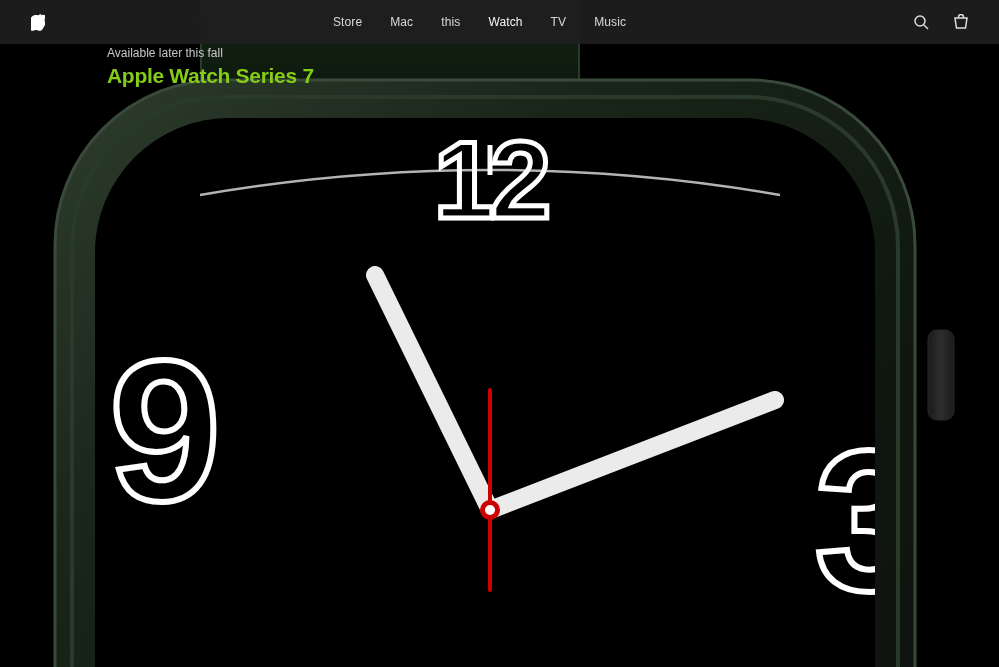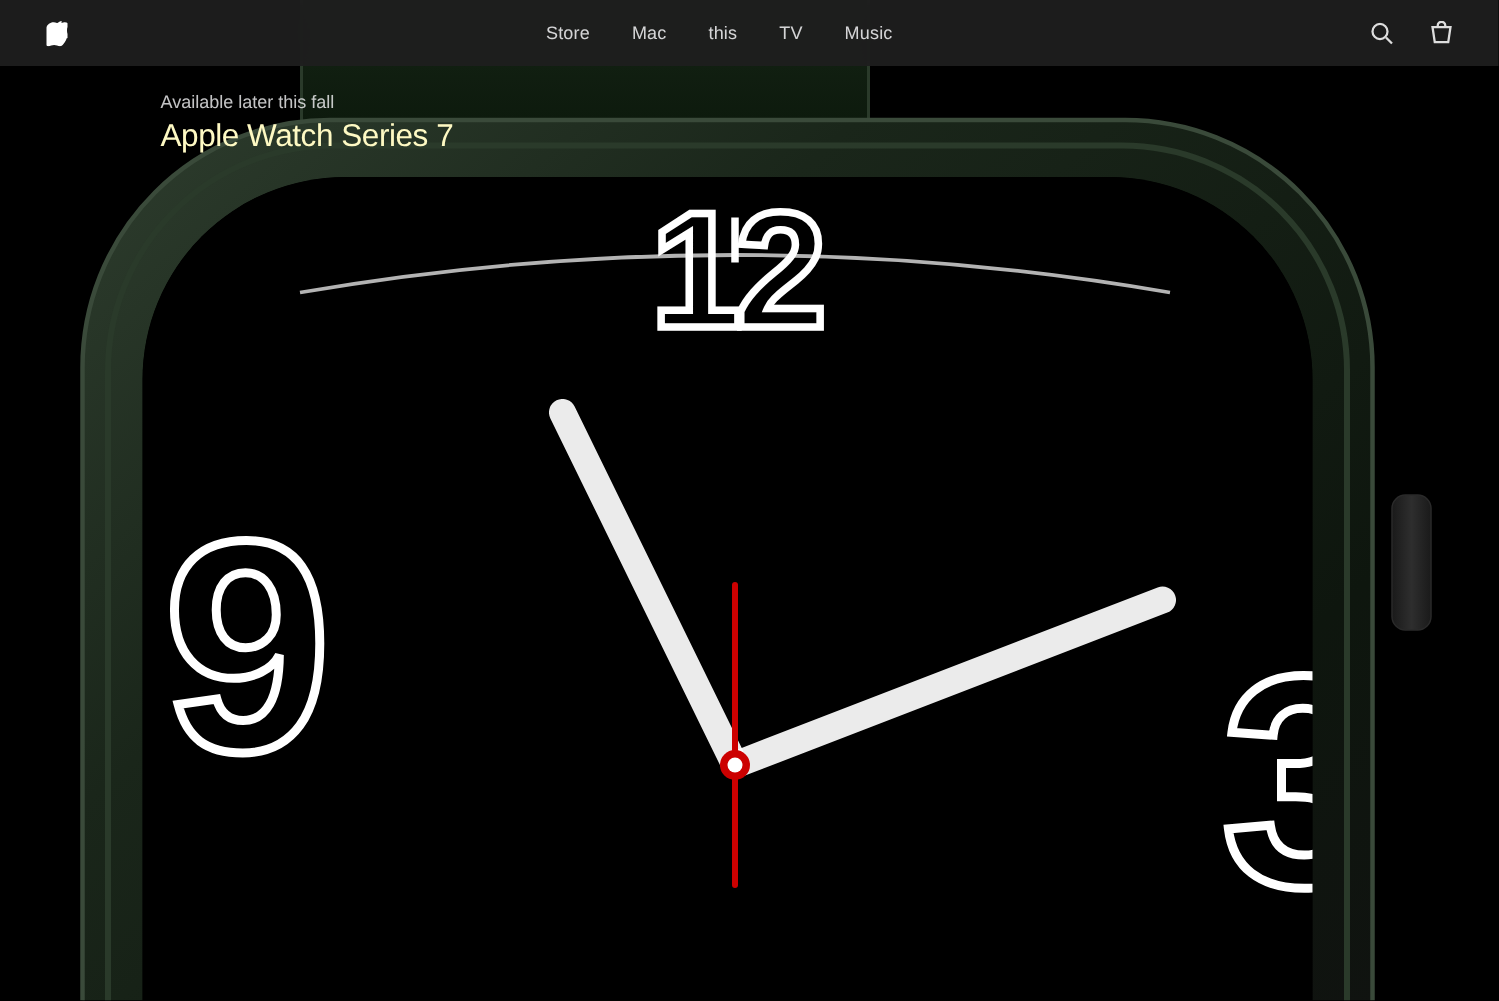--- a/index.html
+++ b/index.html
@@ -74,35 +74,35 @@
       top: 0; left: 0;
       width: 999px;
       height: 667px;
       background: #000;
       overflow: hidden;
     }
 
     
     #text-overlay {
       position: absolute;
-      top: 61px;
+      top: 46px;
       left: 107px;
       z-index: 50;
     }
     #available-text {
       color: #f5f5f7;
       font-size: 12px;
       font-weight: 400;
       opacity: 0.8;
       margin-bottom: 4px;
     }
     #product-title {
-      color: #fef9c3;
+      color: #84cc16;
       font-size: 21px;
-      font-weight: 400;
+      font-weight: 700;
       letter-spacing: -0.3px;
     }
 
     
     #band-top {
       position: absolute;
       top: -40px;
       left: 200px;
       width: 380px;
       height: 120px;
@@ -119,20 +119,21 @@
   <div class="nav-apple">
     <svg width="14" height="17" viewBox="0 0 14 17" fill="white">
       <path d="M13.47 11.52c-.29.9-.68 1.74-1.18 2.5-.62.93-1.13 1.57-1.52 1.93-.6.56-1.25.85-1.95.87-.5 0-1.1-.14-1.8-.43-.7-.28-1.34-.42-1.93-.42-.62 0-1.28.14-1.98.42-.7.29-1.26.44-1.7.45-.67.03-1.34-.27-2-.9-.43-.39-.97-1.06-1.6-2.01C-.26 12.34-.76 11.07-.98 9.73c-.23-1.4-.18-2.76.16-4.07.26-1.07.7-1.98 1.32-2.7A6.3 6.3 0 0 1 3 1.2C3.56.99 4.17.88 4.82.88c.67 0 1.38.16 2.14.47.76.32 1.25.48 1.46.48.16 0 .7-.19 1.59-.56.85-.35 1.57-.49 2.16-.44 1.6.13 2.8.76 3.6 1.9-1.43.87-2.14 2.09-2.12 3.64.01 1.21.45 2.22 1.32 3.01.39.37.83.66 1.32.86-.1.29-.21.57-.32.84zM10.1.38C10.1 1.3 9.77 2.16 9.1 2.95 8.3 3.9 7.3 4.44 6.22 4.36A2.6 2.6 0 0 1 6.2 4c0-.88.38-1.82 1.06-2.59.34-.39.77-.71 1.3-.97C9.08.19 9.59.04 10.07 0c.02.13.03.25.03.38z"></path>
     </svg>
   </div>
 
   <div class="nav-items">
     <div class="nav-item">Store</div>
     <div class="nav-item">Mac</div>
     <div class="nav-item">this</div>
+    <div class="nav-item active">Watch</div>
     <div class="nav-item">TV</div>
     <div class="nav-item">Music</div>
   </div>
 
   <div class="nav-icons">
     <div class="nav-icon-btn">
       <svg width="15" height="15" viewBox="0 0 15 15" fill="none" stroke="white" stroke-width="1.5">
         <circle cx="6" cy="6" r="5"></circle>
         <line x1="10" y1="10" x2="14" y2="14"></line>
       </svg>

